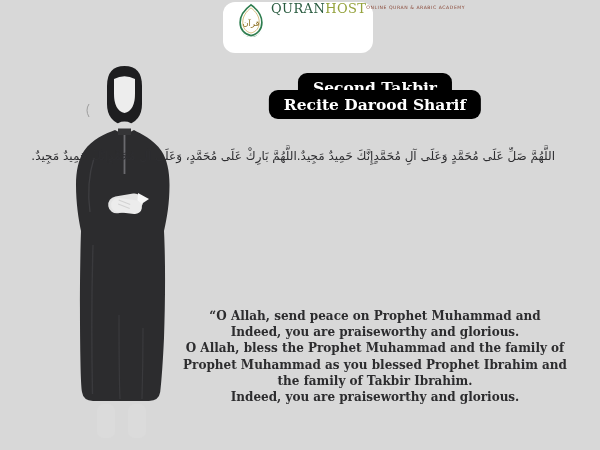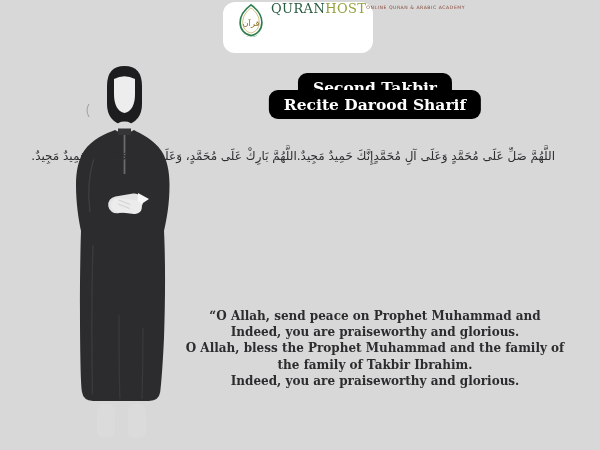--- a/index.html
+++ b/index.html
@@ -130,17 +130,18 @@
     <div class="ar-line">اللَّهُمَّ صَلِّ عَلَى مُحَمَّدٍ وَعَلَى آلِ مُحَمَّدٍ</div>
     <div class="ar-line">إِنَّكَ حَمِيدٌ مَجِيدٌ.</div>
     <div class="ar-line">اللَّهُمَّ بَارِكْ عَلَى مُحَمَّدٍ، وَعَلَى آلِ مُحَمَّدٍ</div>
     <div class="ar-line">إِنَّكَ حَمِيدٌ مَجِيدٌ.</div>
   </div>
 
   <div class="translation">
     <div class="en-line">“O Allah, send peace on Prophet Muhammad and</div>
     <div class="en-line">Indeed, you are praiseworthy and glorious.</div>
     <div class="en-line">O Allah, bless the Prophet Muhammad and the family of</div>
+    <div class="en-line">Prophet Muhammad as you blessed Prophet Ibrahim and</div>
     <div class="en-line">the family of Takbir Ibrahim.</div>
     <div class="en-line">Indeed, you are praiseworthy and glorious.</div>
   </div>
 
 </div>
 
 </body></html>

